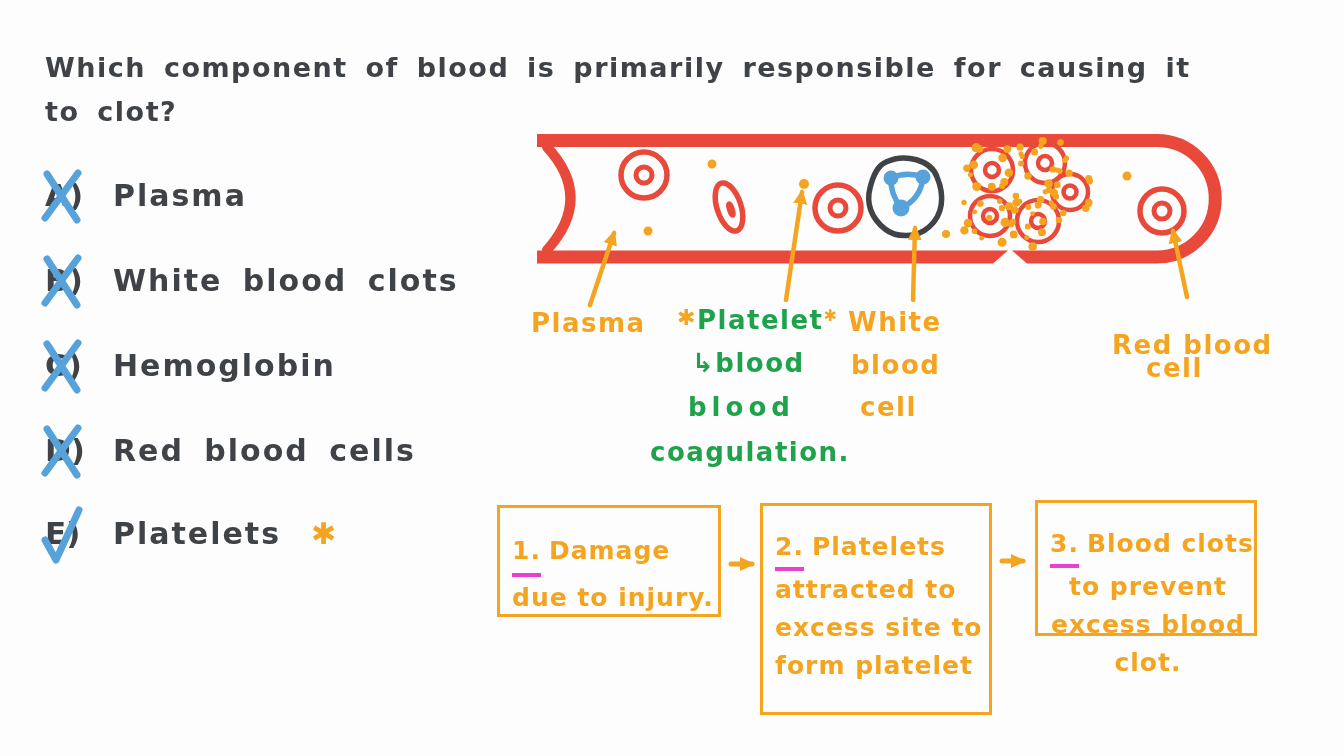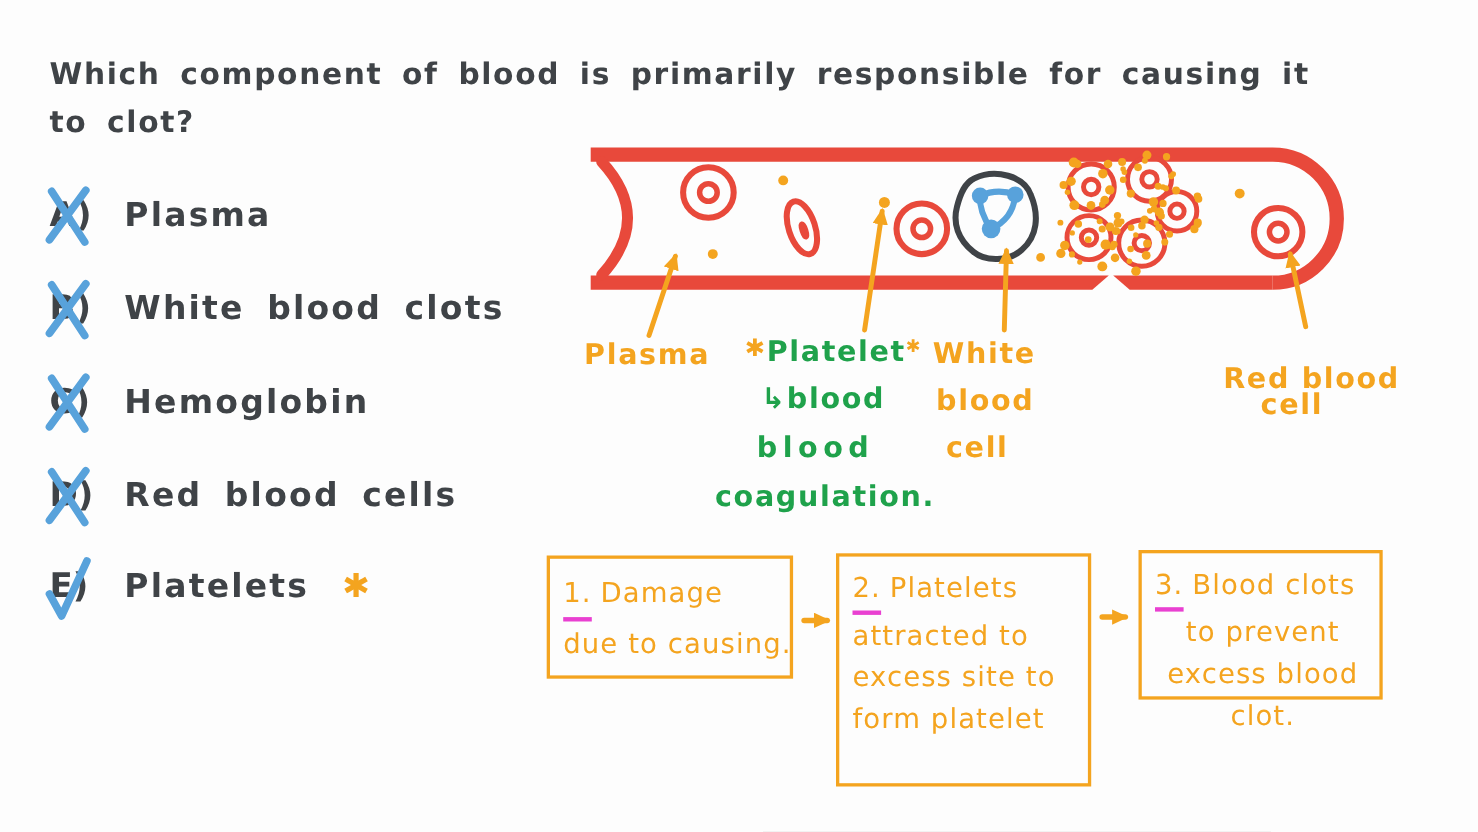--- a/index.html
+++ b/index.html
@@ -20,22 +20,22 @@
   .opt-ast{color:var(--orange);font-size:30px;font-weight:bold;margin-left:30px;}
   
   .dlab{position:absolute;font-size:26px;font-weight:bold;letter-spacing:1.5px;white-space:nowrap;}
   .lab-orange{color:var(--orange);}
   .lab-green{color:var(--green);}
   .ast-big{color:var(--orange);font-size:22px;vertical-align:4px;}
   .ast-small{color:var(--orange);font-size:16px;vertical-align:8px;}
   .spread{letter-spacing:5px;}
   
   .fbox{position:absolute;border:3px solid var(--orange);color:var(--orange);
-        font-size:25px;font-weight:normal;letter-spacing:1px;line-height:38px;
-        padding:10px 8px 6px 12px;box-sizing:border-box;background:transparent;}
+        font-size:25px;font-weight:bold;letter-spacing:1px;line-height:38px;
+        padding:22px 8px 6px 12px;box-sizing:border-box;background:transparent;}
   .fbox .line{white-space:nowrap;}
   .num{display:inline-block;border-bottom:4px solid var(--magenta);padding-bottom:1px;margin-right:8px;}
   .pink-ast{color:var(--magenta);font-size:26px;margin-left:10px;}
   #flow-box-2 .line.center,#flow-box-3 .line.center{text-align:center;white-space:nowrap;}
 </style>
 </head>
 <body>
 
 <div id="canvas" style="--ink: #3F4347; --red: #E8493B; --orange: #F4A41F; --green: #1FA24B; --blue: #58A2DB; --magenta: #E940D1; --background: #FDFDFD;">
 
@@ -275,21 +275,21 @@
   <div class="dlab lab-orange" style="left:851px;top:350px;">blood</div>
   <div class="dlab lab-orange" style="left:860px;top:392px;">cell</div>
 
   <div class="dlab lab-orange" style="left:1112px;top:310px;margin-top:20px;">Red blood</div>
   <div class="dlab lab-orange" style="left:1146px;top:353px;">cell</div>
 
   <div id="flow-box-1" class="fbox" style="left:497px;top:505px;width:224px;height:112px;line-height:42px;">
     <div class="line">
       <span class="num">1.</span><span>Damage</span>
     </div>
-    <div class="line">due to causing.</div>
+    <div class="line">due to injury.</div>
   </div>
 
   <div id="flow-box-2" class="fbox" style="left:760px;top:503px;width:232px;height:212px;">
     <div class="line">
       <span class="num">2.</span><span>Platelets</span>
     </div>
     <div class="line">attracted to</div>
     <div class="line">excess site to</div>
     <div class="line">form platelet</div>
   </div>

